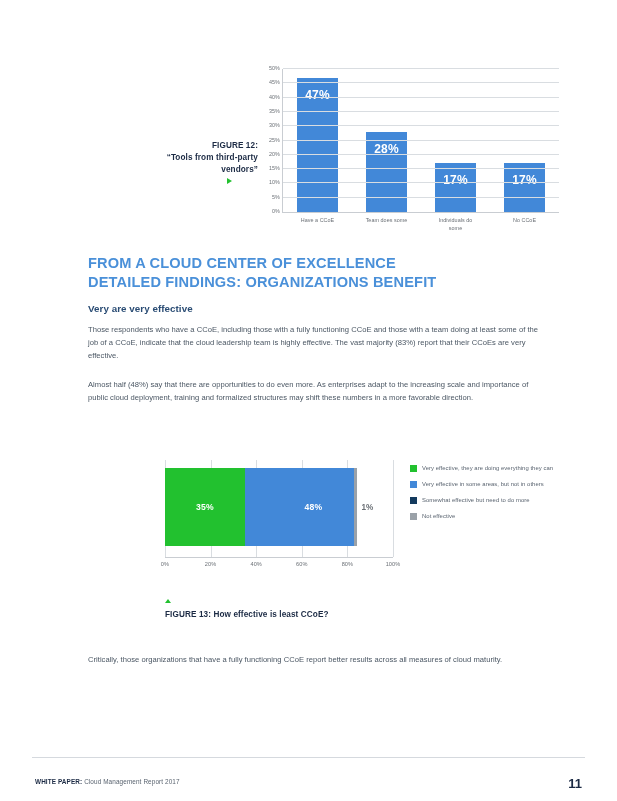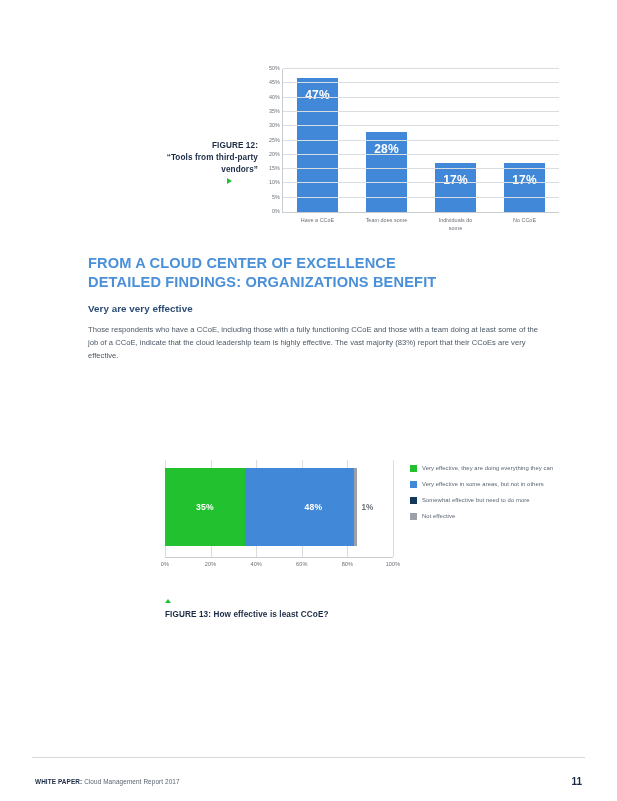--- a/index.html
+++ b/index.html
@@ -303,21 +303,21 @@
     top: 778px;
     font-size: 6.4px;
     color: #5a6470;
     letter-spacing: 0.1px;
   }
   .footer-left b { color: #1b2a44; font-weight: bold; }
   .footer-page {
     position: absolute;
     right: 35px;
     top: 776px;
-    font-size: 10px;
+    font-size: 13px;
     font-weight: bold;
     color: #1b2a44;
   }
 </style>
 </head>
 <body>
 
 <div class="page">
 
   <div class="fig12-block">
@@ -405,20 +405,21 @@
   </div>
 
   <div class="sect-heading">
     <div>FROM A CLOUD CENTER OF EXCELLENCE</div>
     <div>DETAILED FINDINGS: ORGANIZATIONS BENEFIT</div>
   </div>
 
   <div class="sub-heading">Very are very effective</div>
 
   <p class="body-para para-1">Those respondents who have a CCoE, including those with a fully functioning CCoE and those with a team doing at least some of the job of a CCoE, indicate that the cloud leadership team is highly effective. The vast majority (83%) report that their CCoEs are very effective.</p>
+  <p class="body-para para-2">Almost half (48%) say that there are opportunities to do even more. As enterprises adapt to the increasing scale and importance of public cloud deployment, training and formalized structures may shift these numbers in a more favorable direction.</p>
 
   <div class="fig13-block">
 
     <div class="stack-chart">
       <div class="stack-ticks" id="stack-ticks">
           <div class="stack-tick" style="left: 0%;"></div>
           <div class="stack-xlabel" style="left: 0%;">0%</div>
           <div class="stack-tick" style="left: 20%;"></div>
           <div class="stack-xlabel" style="left: 20%;">20%</div>
           <div class="stack-tick" style="left: 40%;"></div>
@@ -462,20 +463,21 @@
           <span class="legend-text">Not effective</span>
         </div>
       </div>
 
     <div class="fig13-marker"></div>
     <div class="fig13-caption">
       <span class="cap-label">FIGURE 13:</span><span> How effective is least CCoE?</span>
     </div>
   </div>
 
+  <p class="body-para para-3">Critically, those organizations that have a fully functioning CCoE report better results across all measures of cloud maturity.</p>
 
   <div class="footer-rule"></div>
   <div class="footer-left">
     <b>WHITE PAPER:</b><span> Cloud Management Report 2017</span>
   </div>
   <div class="footer-page">11</div>
 
 </div>
 
 </body></html>

